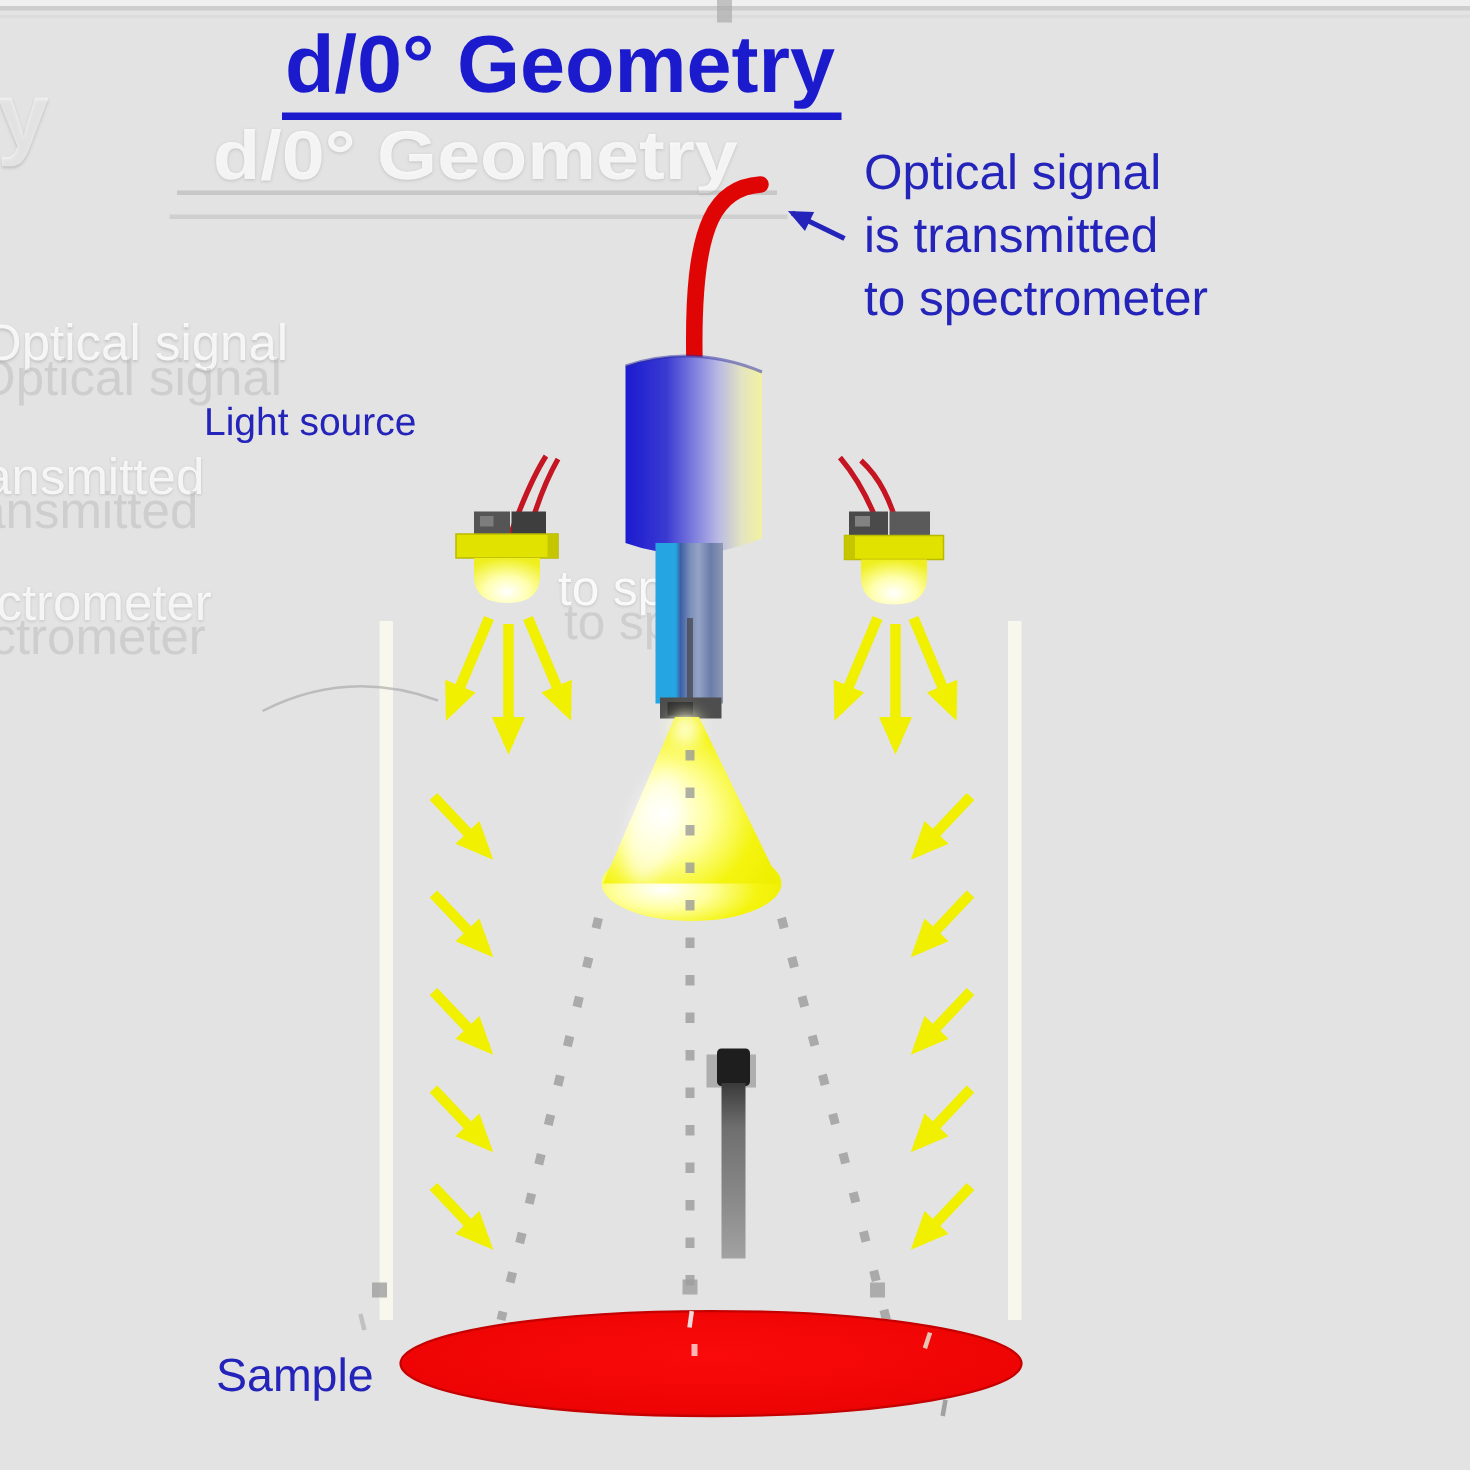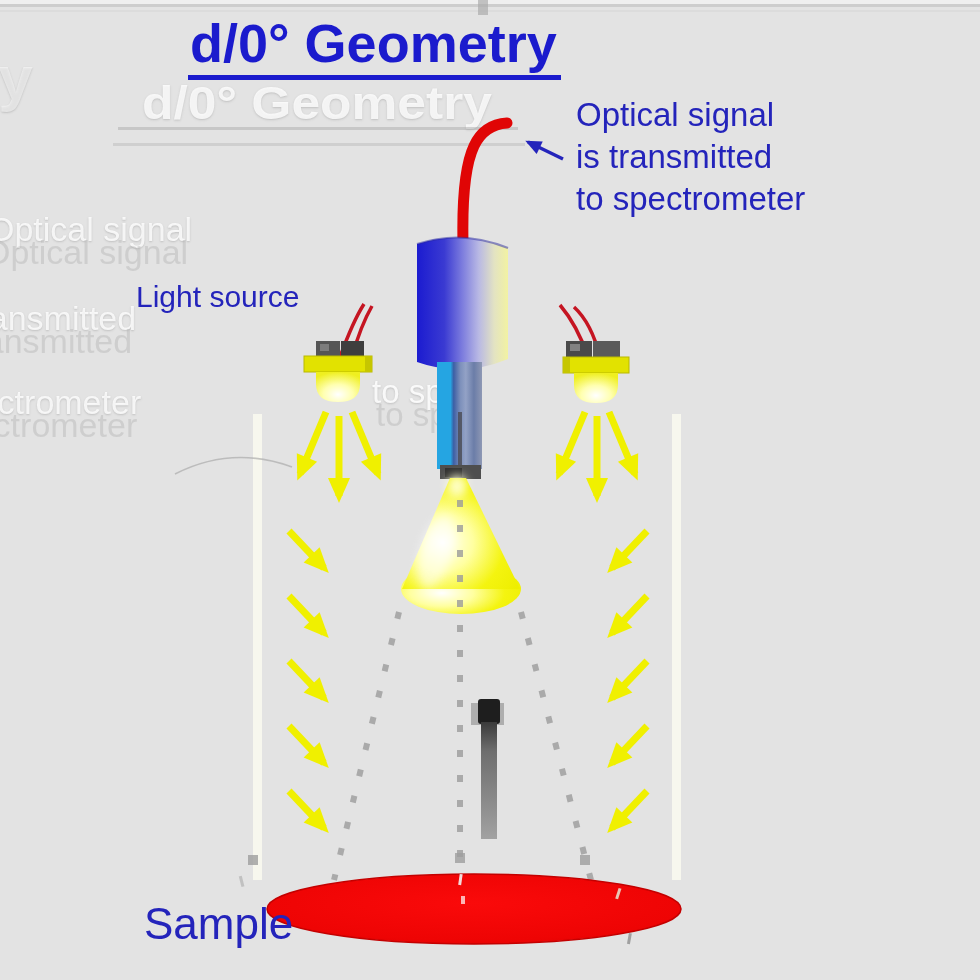--- a/index.html
+++ b/index.html
@@ -12,22 +12,22 @@
   
   .top-strip{position:absolute;left:0;top:0;width:980px;height:4px;background:#efefef;}
   .top-line{position:absolute;left:0;top:4px;width:980px;height:3px;background:#c9c9c9;opacity:.85;}
   .top-line2{position:absolute;left:0;top:10px;width:980px;height:2px;background:#d9d9d9;opacity:.7;}
   .top-tick{position:absolute;left:478px;top:0;width:10px;height:15px;background:#a8a8a8;opacity:.65;}
   
   .title{position:absolute;left:188px;top:12px;font-size:54px;font-weight:bold;
          color:#1b1bcd;border-bottom:5px solid #1b1bcd;padding:0 4px 1px 2px;letter-spacing:0px;}
   .blue-label{position:absolute;color:#2424bb;}
   .optical{left:576px;top:94px;font-size:33px;line-height:42px;}
-  .light-source{left:136px;top:280px;font-size:30px;}
-  .sample{left:144px;top:899px;font-size:44px;}
+  .light-source{left:136px;top:266px;font-size:26px;}
+  .sample{left:144px;top:899px;font-size:31px;}
   
   .ghost{position:absolute;color:rgba(255,255,255,0.82);text-shadow:0 1px 2px rgba(150,150,150,0.45);
          filter:blur(0.4px);white-space:nowrap;}
   .ghost.gray{color:rgba(160,160,160,0.30);text-shadow:none;}
   .ghost-title{left:142px;top:76px;font-size:46px;font-weight:bold;transform:scaleX(1.12);transform-origin:left;}
   .ghost-line-a{position:absolute;left:118px;top:127px;width:400px;height:3px;background:rgba(165,165,165,0.45);}
   .ghost-line-b{position:absolute;left:113px;top:143px;width:412px;height:3px;background:rgba(175,175,175,0.38);}
   .ghost-opt1{left:-12px;top:210px;font-size:34px;}
   .ghost-opt2{left:-16px;top:233px;font-size:34px;}
   .ghost-trans1{left:-66px;top:299px;font-size:34px;}

